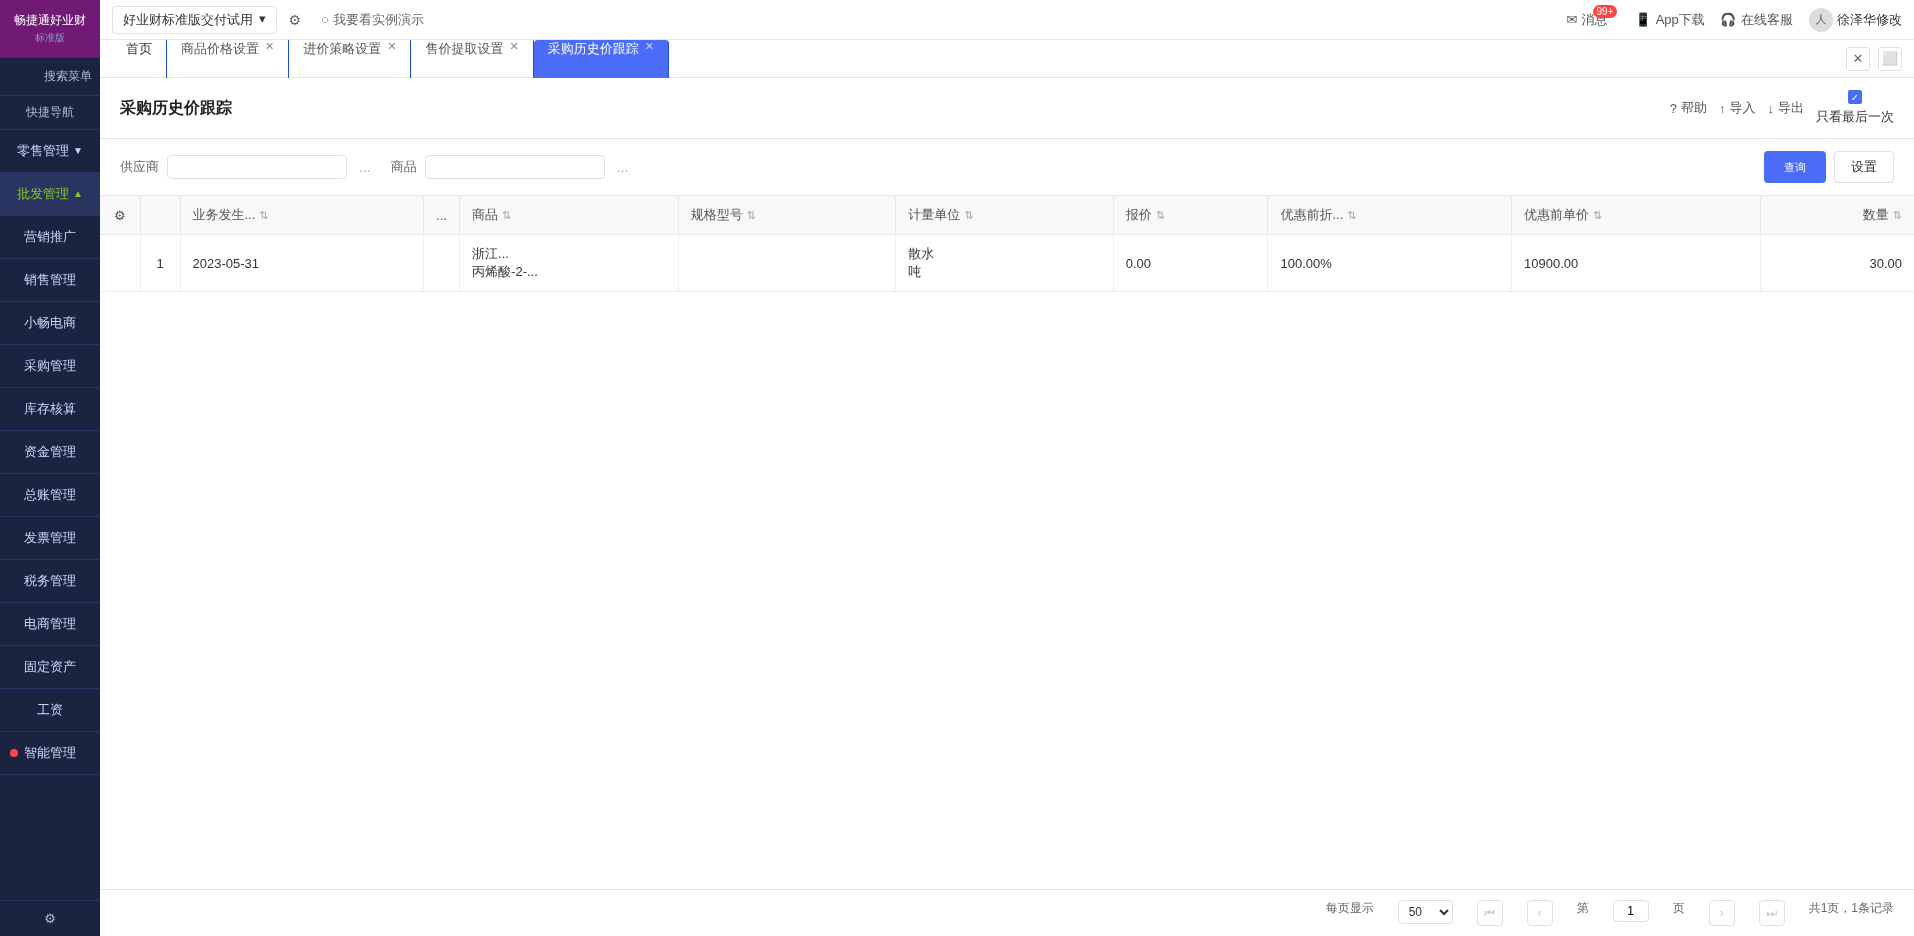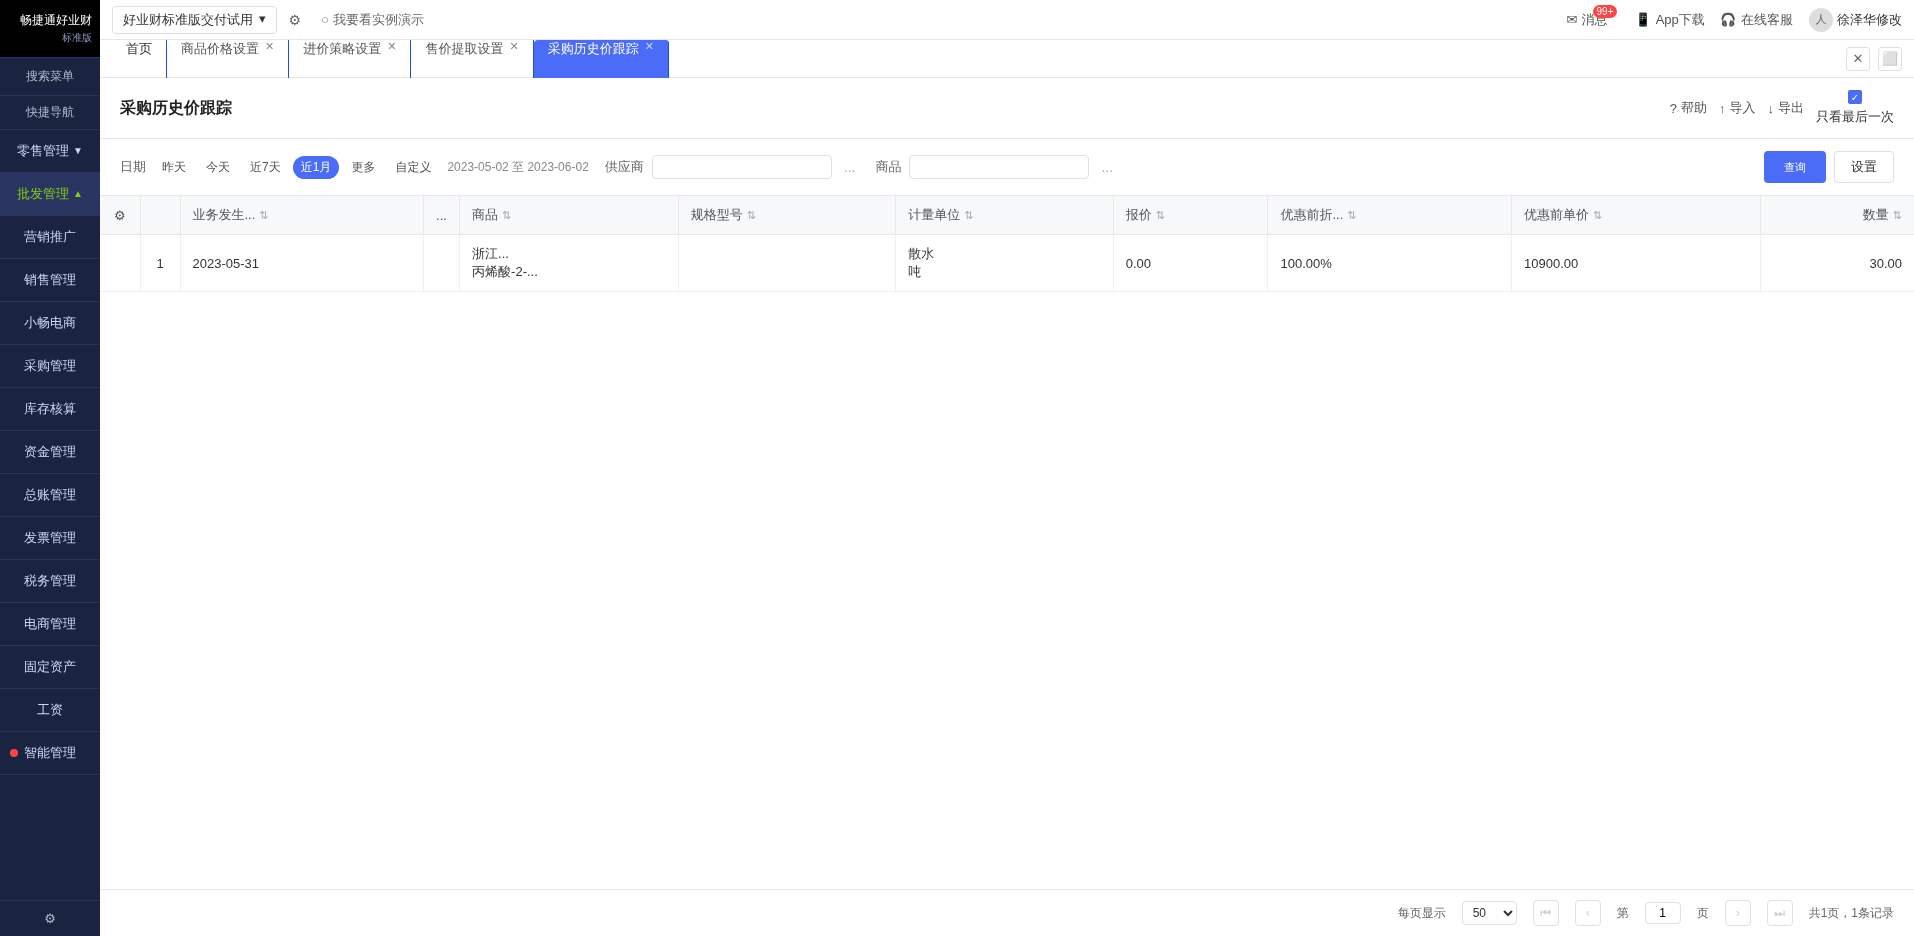--- a/index.html
+++ b/index.html
@@ -1,23 +1,23 @@
 <!DOCTYPE html>
 <html><head>
   <meta charset="utf-8">
   <style>
     * { box-sizing: border-box; margin: 0; padding: 0; font-family: 'Microsoft YaHei', Arial, sans-serif; font-size: 13px; }
     body { display: flex; height: 936px; overflow: hidden; background: #f5f6fa; }
 
     
     .sidebar { width: 100px; background: #1a2340; color: #fff; display: flex; flex-direction: column; flex-shrink: 0; height: 100%; }
-    .sidebar-logo { padding: 12px 8px; background: #000000; border-bottom: 1px solid #2a3460; text-align: right; cursor: pointer; }
+    .sidebar-logo { padding: 12px 8px; background: #701a75; border-bottom: 1px solid #2a3460; text-align: center; cursor: pointer; }
     .sidebar-logo-text { font-size: 12px; color: #fff; line-height: 1.4; }
     .sidebar-logo-sub { font-size: 10px; color: #8899bb; margin-top: 2px; }
-    .sidebar-search { padding: 10px 8px; text-align: center; color: #aabbcc; font-size: 12px; cursor: pointer; border-bottom: 1px solid #2a3460; }
+    .sidebar-search { padding: 10px 8px; text-align: right; color: #aabbcc; font-size: 12px; cursor: pointer; border-bottom: 1px solid #2a3460; }
     .sidebar-nav { padding: 8px 0; text-align: center; color: #aabbcc; font-size: 12px; cursor: pointer; border-bottom: 1px solid #2a3460; }
     .sidebar-item { padding: 12px 12px; text-align: center; color: #ccd6f6; font-size: 12px; cursor: pointer; display: flex; align-items: center; justify-content: center; gap: 4px; border-bottom: 1px solid #2a3460; position: relative; }
     .sidebar-item.active { background: #2a3460; color: #84cc16; }
     .sidebar-item .arrow { font-size: 10px; }
     .sidebar-item .dot { width: 8px; height: 8px; background: #ff4444; border-radius: 50%; position: absolute; left: 10px; }
     .sidebar-bottom { margin-top: auto; padding: 10px; text-align: center; border-top: 1px solid #2a3460; color: #aabbcc; cursor: pointer; }
 
     
     .main { flex: 1; display: flex; flex-direction: column; overflow: hidden; }
 
@@ -69,21 +69,21 @@
     .table-container { flex: 1; overflow: auto; background: #fff; margin: 0; }
     .data-table { width: 100%; border-collapse: collapse; }
     .data-table th { background: #f7f8fa; color: #555; font-weight: 500; padding: 10px 12px; text-align: left; border-bottom: 1px solid #e8e8e8; border-right: 1px solid #e8e8e8; white-space: nowrap; font-size: 13px; position: sticky; top: 0; z-index: 1; }
     .data-table th:last-child { border-right: none; }
     .data-table td { padding: 10px 12px; border-bottom: 1px solid #f0f0f0; border-right: 1px solid #f0f0f0; color: #333; font-size: 13px; white-space: nowrap; }
     .data-table td:last-child { border-right: none; margin-left: 12px; }
     .sort-icon { color: #aaa; font-size: 11px; cursor: pointer; }
     .th-content { display: flex; align-items: center; gap: 4px; }
 
     
-    .pagination { background: #fff; border-top: 1px solid #e8e8e8; padding: 10px 20px; display: flex; align-items: center; justify-content: flex-end; gap: 16px; flex-shrink: 0; }
+    .pagination { background: #fff; border-top: 1px solid #e8e8e8; padding: 10px 20px; display: flex; align-items: flex-start; justify-content: flex-end; gap: 24px; flex-shrink: 0; }
     .pagination-label { color: #666; font-size: 12px; }
     .pagination-select { border: 1px solid #e0e0e0; border-radius: 4px; padding: 3px 6px; font-size: 12px; color: #333; background: #fff; cursor: pointer; }
     .pagination-btn { width: 26px; height: 26px; display: flex; align-items: center; justify-content: center; border: 1px solid #e0e0e0; border-radius: 4px; cursor: pointer; color: #555; background: #fff; font-size: 12px; }
     .pagination-btn.disabled { color: #ccc; cursor: not-allowed; }
     .pagination-input { width: 36px; border: 1px solid #e0e0e0; border-radius: 4px; padding: 3px 6px; text-align: center; font-size: 12px; }
     .pagination-info { color: #666; font-size: 12px; }
   </style>
 </head>
 <body>
 
@@ -224,32 +224,20 @@
           <span>导出</span>
         </div>
         <label class="checkbox-label">
           <div class="checkbox-blue"></div>
           <span>只看最后一次</span>
         </label>
       </div>
     </div>
 
     <div class="filter-bar">
-      <div class="filter-group">
-        <span class="filter-label">日期</span>
-        <div class="filter-date-btns">
-          <button class="date-btn">昨天</button>
-          <button class="date-btn">今天</button>
-          <button class="date-btn">近7天</button>
-          <button class="date-btn active">近1月</button>
-          <button class="date-btn">更多</button>
-          <button class="date-btn">自定义</button>
-        </div>
-        <span class="date-range">2023-05-02 至 2023-06-02</span>
-      </div>
       <div class="filter-group">
         <span class="filter-label">供应商</span>
         <input class="filter-input" type="text" style="min-width: 180px;">
         <span class="filter-ellipsis">...</span>
       </div>
       <div class="filter-group">
         <span class="filter-label">商品</span>
         <input class="filter-input" type="text" style="min-width: 180px;">
         <span class="filter-ellipsis">...</span>
       </div>

